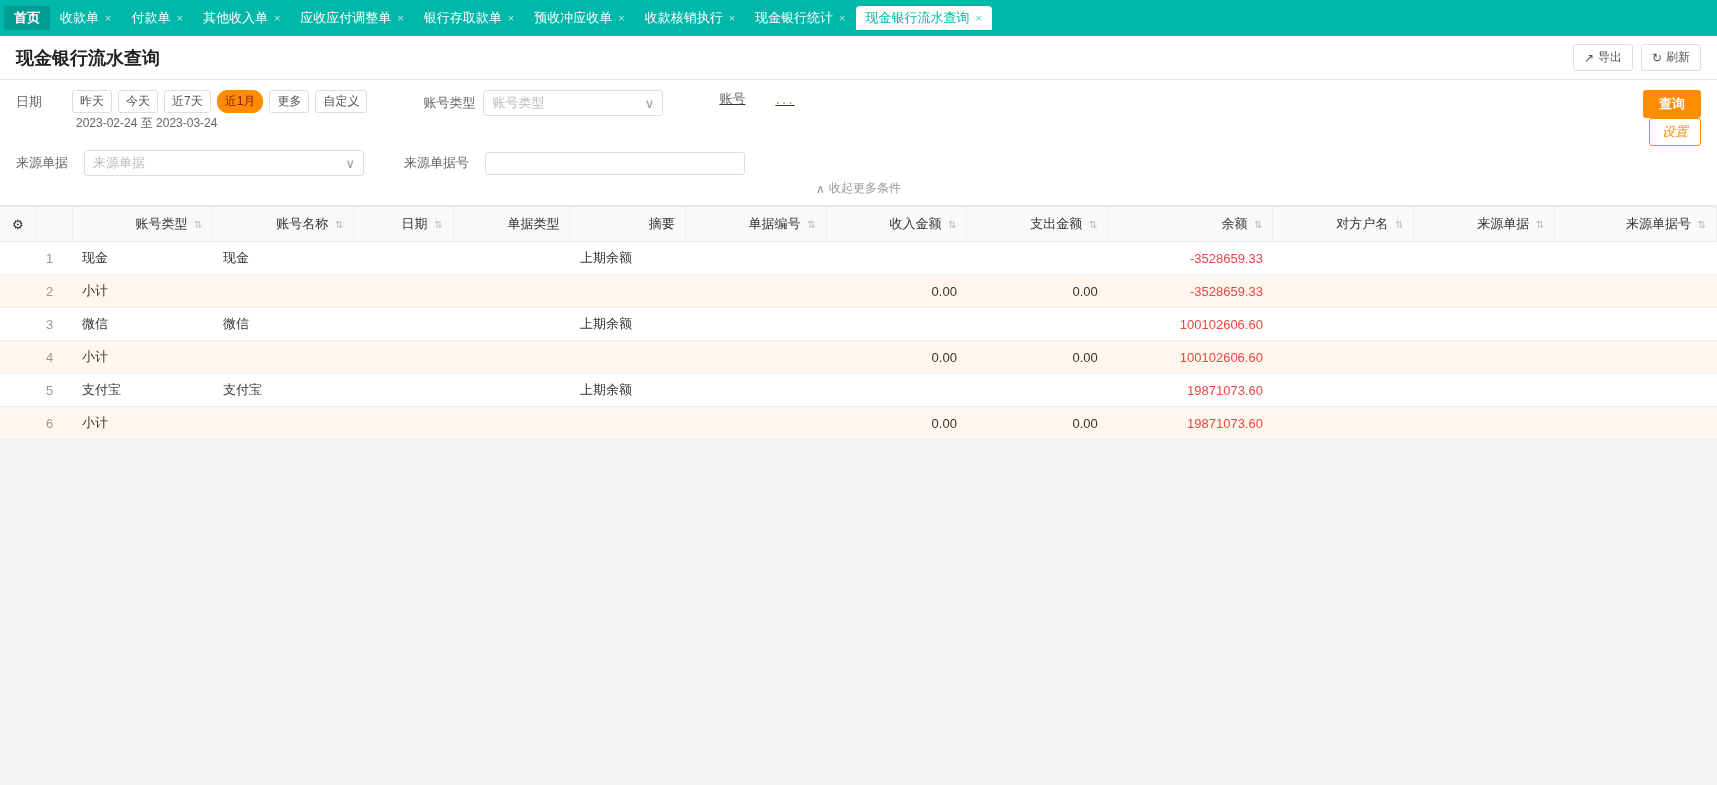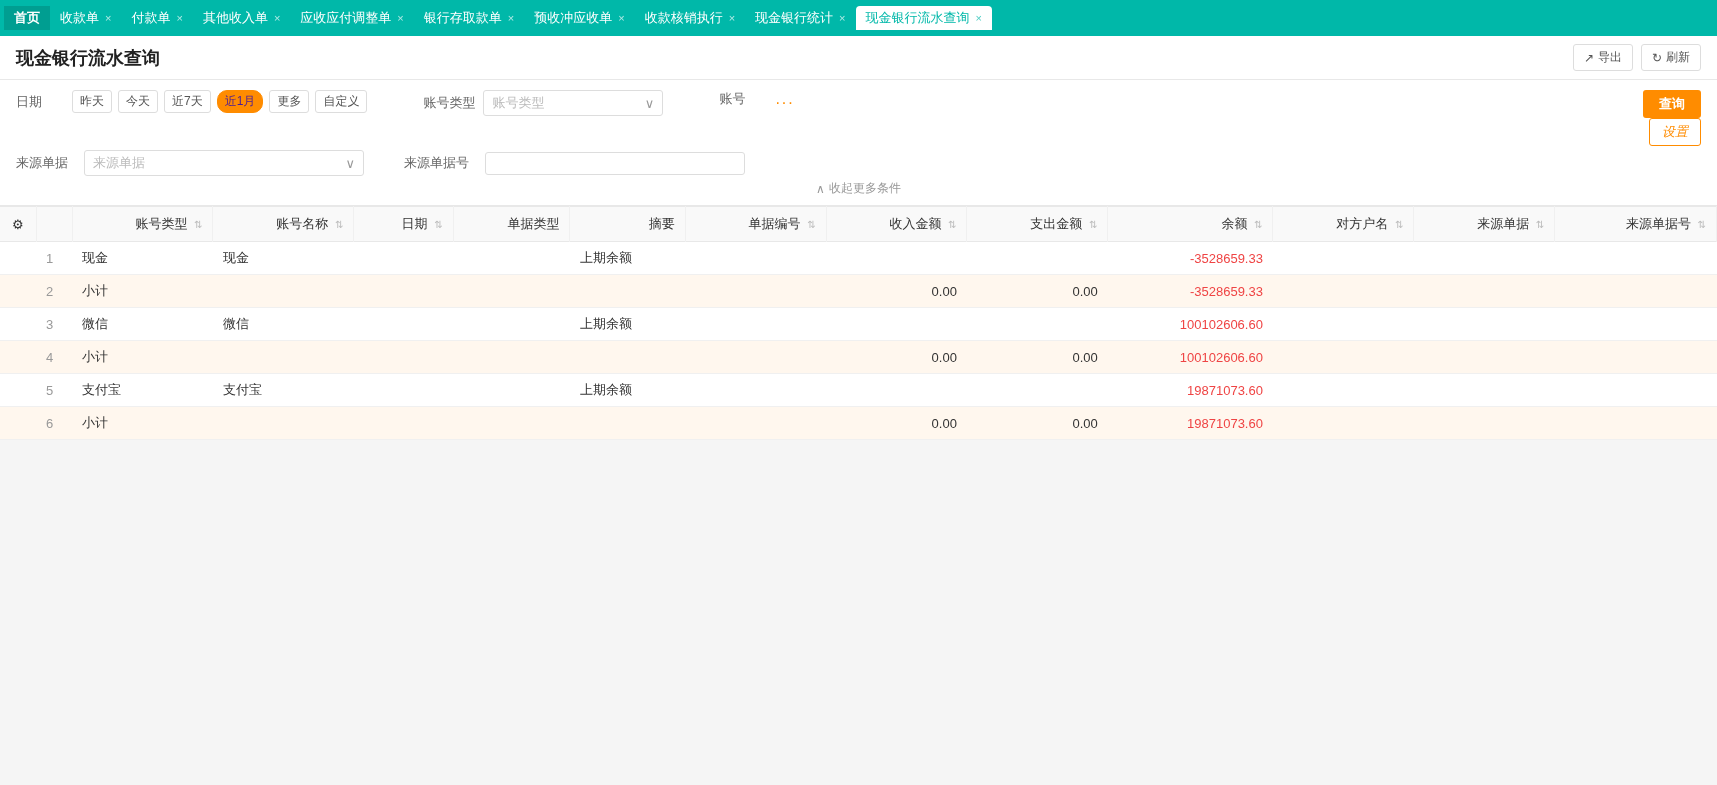--- a/index.html
+++ b/index.html
@@ -93,21 +93,21 @@
       padding: 2px 7px;
       border: 1px solid #ddd;
       border-radius: 3px;
       cursor: pointer;
       font-size: 12px;
       color: #555;
       background: #fff;
     }
     .date-btn.active {
       background: #ff8c00;
-      color: #4c1d95;
+      color: #7f1d1d;
       border-color: #ff8c00;
       border-radius: 10px;
     }
     .date-range {
       font-size: 12px;
       color: #666;
       margin-left: 4px;
     }
     .filter-select {
       display: flex;
@@ -295,31 +295,34 @@
         <span class="filter-label">日期</span>
         <div class="date-options">
           <button class="date-btn">昨天</button>
           <button class="date-btn">今天</button>
           <button class="date-btn">近7天</button>
           <button class="date-btn active">近1月</button>
           <button class="date-btn">更多</button>
           <button class="date-btn">自定义</button>
         </div>
       </div>
+      <div style="padding-left:56px;">
+        <span class="date-range">2023-02-24 至 2023-03-24</span>
+      </div>
     </div>
 
     <div style="display:flex; align-items:center; gap:8px; margin-left:40px;">
       <span class="filter-label">账号类型</span>
       <div class="filter-select" style="min-width:180px;">
         <span style="color:#bbb;">账号类型</span>
         <span>∨</span>
       </div>
     </div>
 
-    <div style="display:flex; align-items:center; gap:8px; margin-left:40px;">
+    <div style="display:flex; align-items:center; gap:8px; margin-left:40px;text-decoration:underline;">
       <span class="filter-label">账号</span>
       <span class="more-dots">...</span>
     </div>
 
     <div style="flex:1;"></div>
 
     <div style="display:flex; flex-direction:column; align-items:flex-end;">
       <button class="btn-query">查询</button>
       <button class="btn-settings">设置</button>
     </div>

